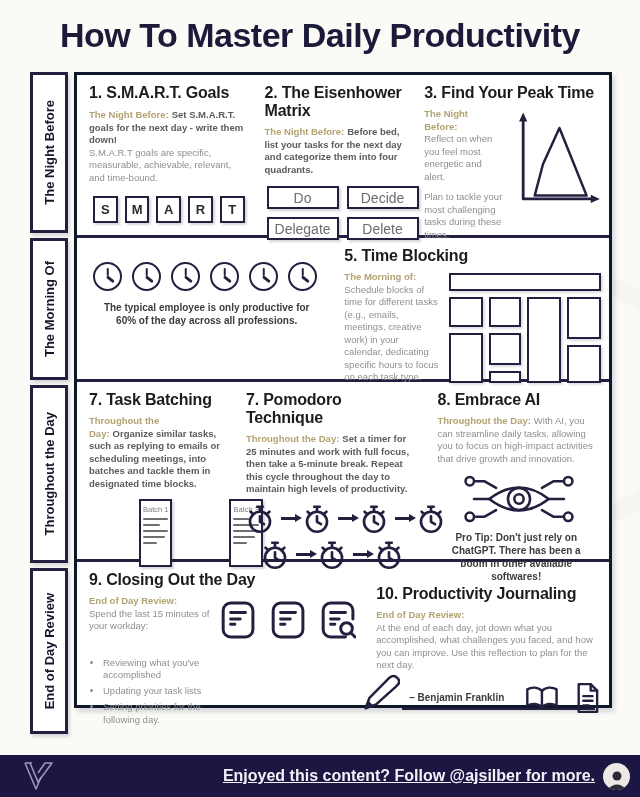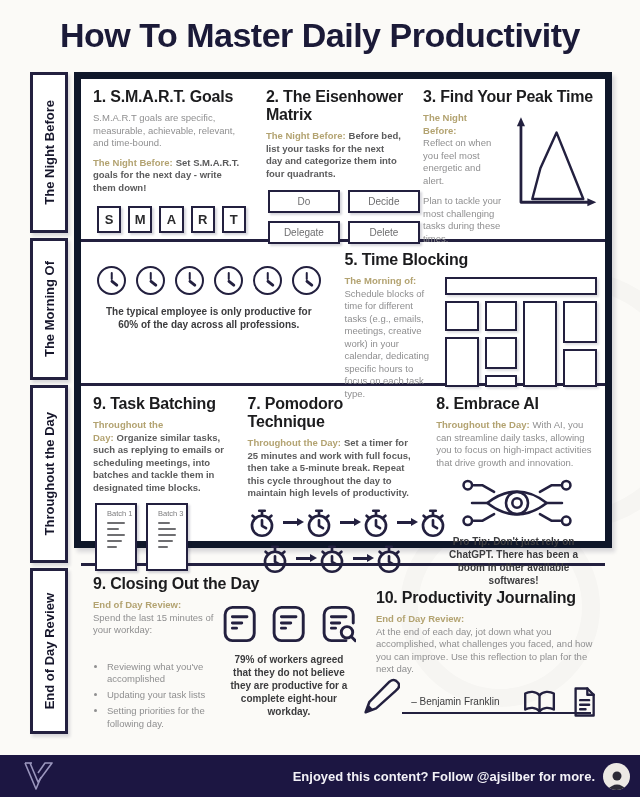--- a/index.html
+++ b/index.html
@@ -27,21 +27,21 @@
     box-shadow:2px 3px 3px rgba(30,27,60,0.15);
   }
   .side-box:last-child { margin-bottom:0; }
   .side-label {
     writing-mode:vertical-rl; transform:rotate(180deg);
     font-size:13px; font-weight:700; color:#17172c; white-space:nowrap;
   }
   .sb1 { height:161px; } .sb2 { height:142px; } .sb3 { height:178px; } .sb4 { height:166px; }
 
   .main {
-    width:538px; height:476px; border:7px solid #0f172a; background:#ffffff;
+    width:538px; height:636px; border:3px solid #0f172a; background:#ffffff;
     display:flex; flex-direction:column;
     box-shadow:3px 4px 4px rgba(30,27,60,0.15);
   }
   .row { display:flex; }
   .row + .row { border-top:3px solid #23203f; }
   .row1 { height:160px; } .row2 { height:144px; } .row3 { height:180px; } .row4 { flex:1;align-items:center; }
 
   .sec { padding:9px 8px 6px 12px; position:relative; }
   .sec-title { font-size:16px; font-weight:700; color:#1c1c1e; margin-bottom:6px; letter-spacing:-0.2px; }
   .body { font-size:9.5px; line-height:1.32; color:#8f8f90; }
@@ -55,21 +55,21 @@
   .letter {
     width:27px; height:27px; border:2.5px solid #23203f; background:#fff;
     display:flex; align-items:center; justify-content:center;
     font-size:13px; font-weight:700; color:#2a2a2c;
     box-shadow:2px 2px 2px rgba(30,27,60,0.18);
   }
   .quads { display:grid; grid-template-columns:72px 72px; gap:8px; margin-top:10px; margin-left:2px; }
   .quad {
     height:23px; border:2.5px solid #23203f; background:#fff;
     display:flex; align-items:center; justify-content:center;
-    font-size:10px; color:#6d6d6f; box-shadow:2px 2px 2px rgba(30,27,60,0.18);
+    font-size:14px; color:#6d6d6f; box-shadow:2px 2px 2px rgba(30,27,60,0.18);
   }
   .s3-cols { display:flex; }
   .s3-text { width:92px; }
   .peak-svg { margin-left:6px; margin-top:-6px; }
 
   
   .s4 { width:48%; } .s5 { width:52%; }
   .clock-row { display:flex; align-items:center; gap:10px; margin:12px 0 8px 4px; }
   .clock { width:29px; height:29px; border:2.5px solid #23203f; border-radius:50%; position:relative; flex:0 0 auto; }
   .clock::before { content:""; position:absolute; left:50%; top:16%; width:2.5px; height:34%; background:#23203f; transform:translateX(-50%); border-radius:2px; }
@@ -81,21 +81,21 @@
   .tb-top { height:18px; margin-bottom:6px; }
   .tb-grid { display:flex; gap:6px; }
   .tb-col { display:flex; flex-direction:column; gap:6px; }
   .c1 { width:34px; } .c2 { width:32px; } .c3 { width:34px; } .c4 { width:34px; }
 
   
   .s6 { width:29.5%; } .s7 { width:36%; } .s8 { width:34.5%; }
   .batches { display:flex; gap:9px; margin-top:9px; margin-left:2px; }
   .batch {
     width:42px; height:68px; border:2.5px solid #23203f; background:#fff;
-    padding:4px 10px; box-shadow:2px 2px 2px rgba(30,27,60,0.18);
+    padding:4px 2px; box-shadow:2px 2px 2px rgba(30,27,60,0.18);margin-left:48px;
   }
   .batch-label { font-size:7.5px; color:#7c7c7e; margin-bottom:4px; white-space:nowrap; }
   .bline { height:2px; background:#6f6f72; border-radius:1px; margin-bottom:4px; }
   .bl1{width:100%;} .bl2{width:65%;} .bl3{width:100%;} .bl4{width:85%;} .bl5{width:55%;}
   .timer-row { display:flex; align-items:center; gap:7px; margin-top:8px; }
   .timer-row2 { justify-content:center; margin-top:6px; }
   .timer { flex:0 0 auto; }
   .arr { width:15px; height:2.5px; background:#23203f; position:relative; flex:0 0 auto; }
   .arr::after { content:""; position:absolute; right:-6px; top:-3.5px;
     border-left:7px solid #23203f; border-top:4.5px solid transparent; border-bottom:4.5px solid transparent; }
@@ -106,32 +106,32 @@
   .s9 { width:54%; } .s10 { width:46%; }
   .s9-cols { display:flex; }
   .s9-left { width:49%; }
   .s9-right { width:51%; padding-top:4px; }
   .bullets { margin:24px 0 0 14px; }
   .bullets li { font-size:9.5px; line-height:1.35; color:#8f8f90; margin-bottom:3px; }
   .doc-row { display:flex; gap:14px; justify-content:center; margin-bottom:8px; }
   .quote-row { display:flex; align-items:center; gap:14px; margin-top:8px; margin-left:28px; }
   .quote-block { width:122px; text-align:center; }
   .quote-text { font-size:10px; font-weight:700; color:#3c3c3e; line-height:1.3; }
-  .quote-author { font-size:10px; font-weight:400; color:#3c3c3e; }
+  .quote-author { font-size:10px; font-weight:700; color:#3c3c3e; }
   .sig-row { position:absolute; left:-6px; right:14px; bottom:8px; display:flex; align-items:flex-end; }
   .sig-line { flex:1; border-bottom:2.5px solid #23203f; margin-left:2px; margin-bottom:4px; }
 
   
   .footer {
     position:absolute; left:0; bottom:0; width:640px; height:42px;
     background:#1c1642; display:flex; align-items:center;
   }
   .footer-logo { margin-left:22px; }
   .footer-right { margin-left:auto; display:flex; align-items:center; gap:8px; margin-right:10px; }
-  .footer-cta { color:#f2f1f7; font-size:13px; font-weight:600; }
+  .footer-cta { color:#f2f1f7; font-size:16px; font-weight:600;text-decoration:underline; }
   .avatar {
     width:27px; height:27px; border-radius:50%; background:#ece9e4; overflow:hidden;
     display:flex; align-items:flex-end; justify-content:center;
   }
 
   svg.lineart { stroke:#23203f; fill:none; stroke-width:2.4; stroke-linecap:round; stroke-linejoin:round; }
 </style>
 </head>
 <body>
 
@@ -155,24 +155,24 @@
       <div class="side-box sb4">
         <span class="side-label">End of Day Review</span>
       </div>
     </div>
 
     <div class="main">
 
       <div class="row row1">
         <div class="sec s1">
           <div class="sec-title">1. S.M.A.R.T. Goals</div>
-          <p class="body">S.M.A.R.T goals are specific, measurable, achievable, relevant, and time-bound.</p>
           <p class="body" style="margin-top:7px;">
             <span class="lead">The Night Before:</span><span class="emph">Set S.M.A.R.T. goals for the next day - write them down!</span>
           </p>
+          <p class="body">S.M.A.R.T goals are specific, measurable, achievable, relevant, and time-bound.</p>
           <div class="letters">
             <div class="letter">S</div>
             <div class="letter">M</div>
             <div class="letter">A</div>
             <div class="letter">R</div>
             <div class="letter">T</div>
           </div>
         </div>
 
         <div class="sec s2">
@@ -252,21 +252,21 @@
                   <div class="tb-box" style="height:38px;"></div>
                 </div>
               </div>
             </div>
           </div>
         </div>
       </div>
 
       <div class="row row3">
         <div class="sec s6">
-          <div class="sec-title">9. Task Batching</div>
+          <div class="sec-title">7. Task Batching</div>
           <p class="body">
             <span class="lead">Throughout the Day:</span><span class="emph">Organize similar tasks, such as replying to emails or scheduling meetings, into batches and tackle them in designated time blocks.</span>
           </p>
           <div class="batches">
             <div class="batch">
               <div class="batch-label">Batch 1</div>
               <div class="bline bl1"></div>
                 <div class="bline bl2"></div>
                 <div class="bline bl3"></div>
                 <div class="bline bl4"></div>
@@ -392,21 +392,20 @@
                     <rect x="3" y="3" width="28" height="32" rx="7" stroke-width="2.8"></rect>
                     <path d="M10 12h14M10 18h9M10 23h4" stroke-width="2.8"></path>
                   </svg>
                 <svg class="lineart" width="38" height="42" viewBox="0 0 34 38">
                     <path d="M24 35 H10 a7 7 0 0 1 -7 -7 V10 a7 7 0 0 1 7 -7 h14 a7 7 0 0 1 7 7 v8" stroke-width="2.8"></path>
                     <path d="M10 12h14M10 18h8M10 23h4" stroke-width="2.8"></path>
                     <circle cx="25" cy="27" r="5.5" stroke-width="2.8"></circle>
                     <path d="M29 31l4 4" stroke-width="2.8"></path>
                   </svg>
               </div>
-              <p class="caption" style="padding:0 6px;">79% of workers agreed that they do not believe they are productive for a complete eight-hour workday.</p>
             </div>
           </div>
         </div>
 
         <div class="sec s10">
           <div class="sec-title">10. Productivity Journaling</div>
           <p class="body">
             <span class="lead">End of Day Review:</span><br>
             <span>At the end of each day, jot down what you accomplished, what challenges you faced, and how you can improve. Use this reflection to plan for the next day.</span>
           </p>

